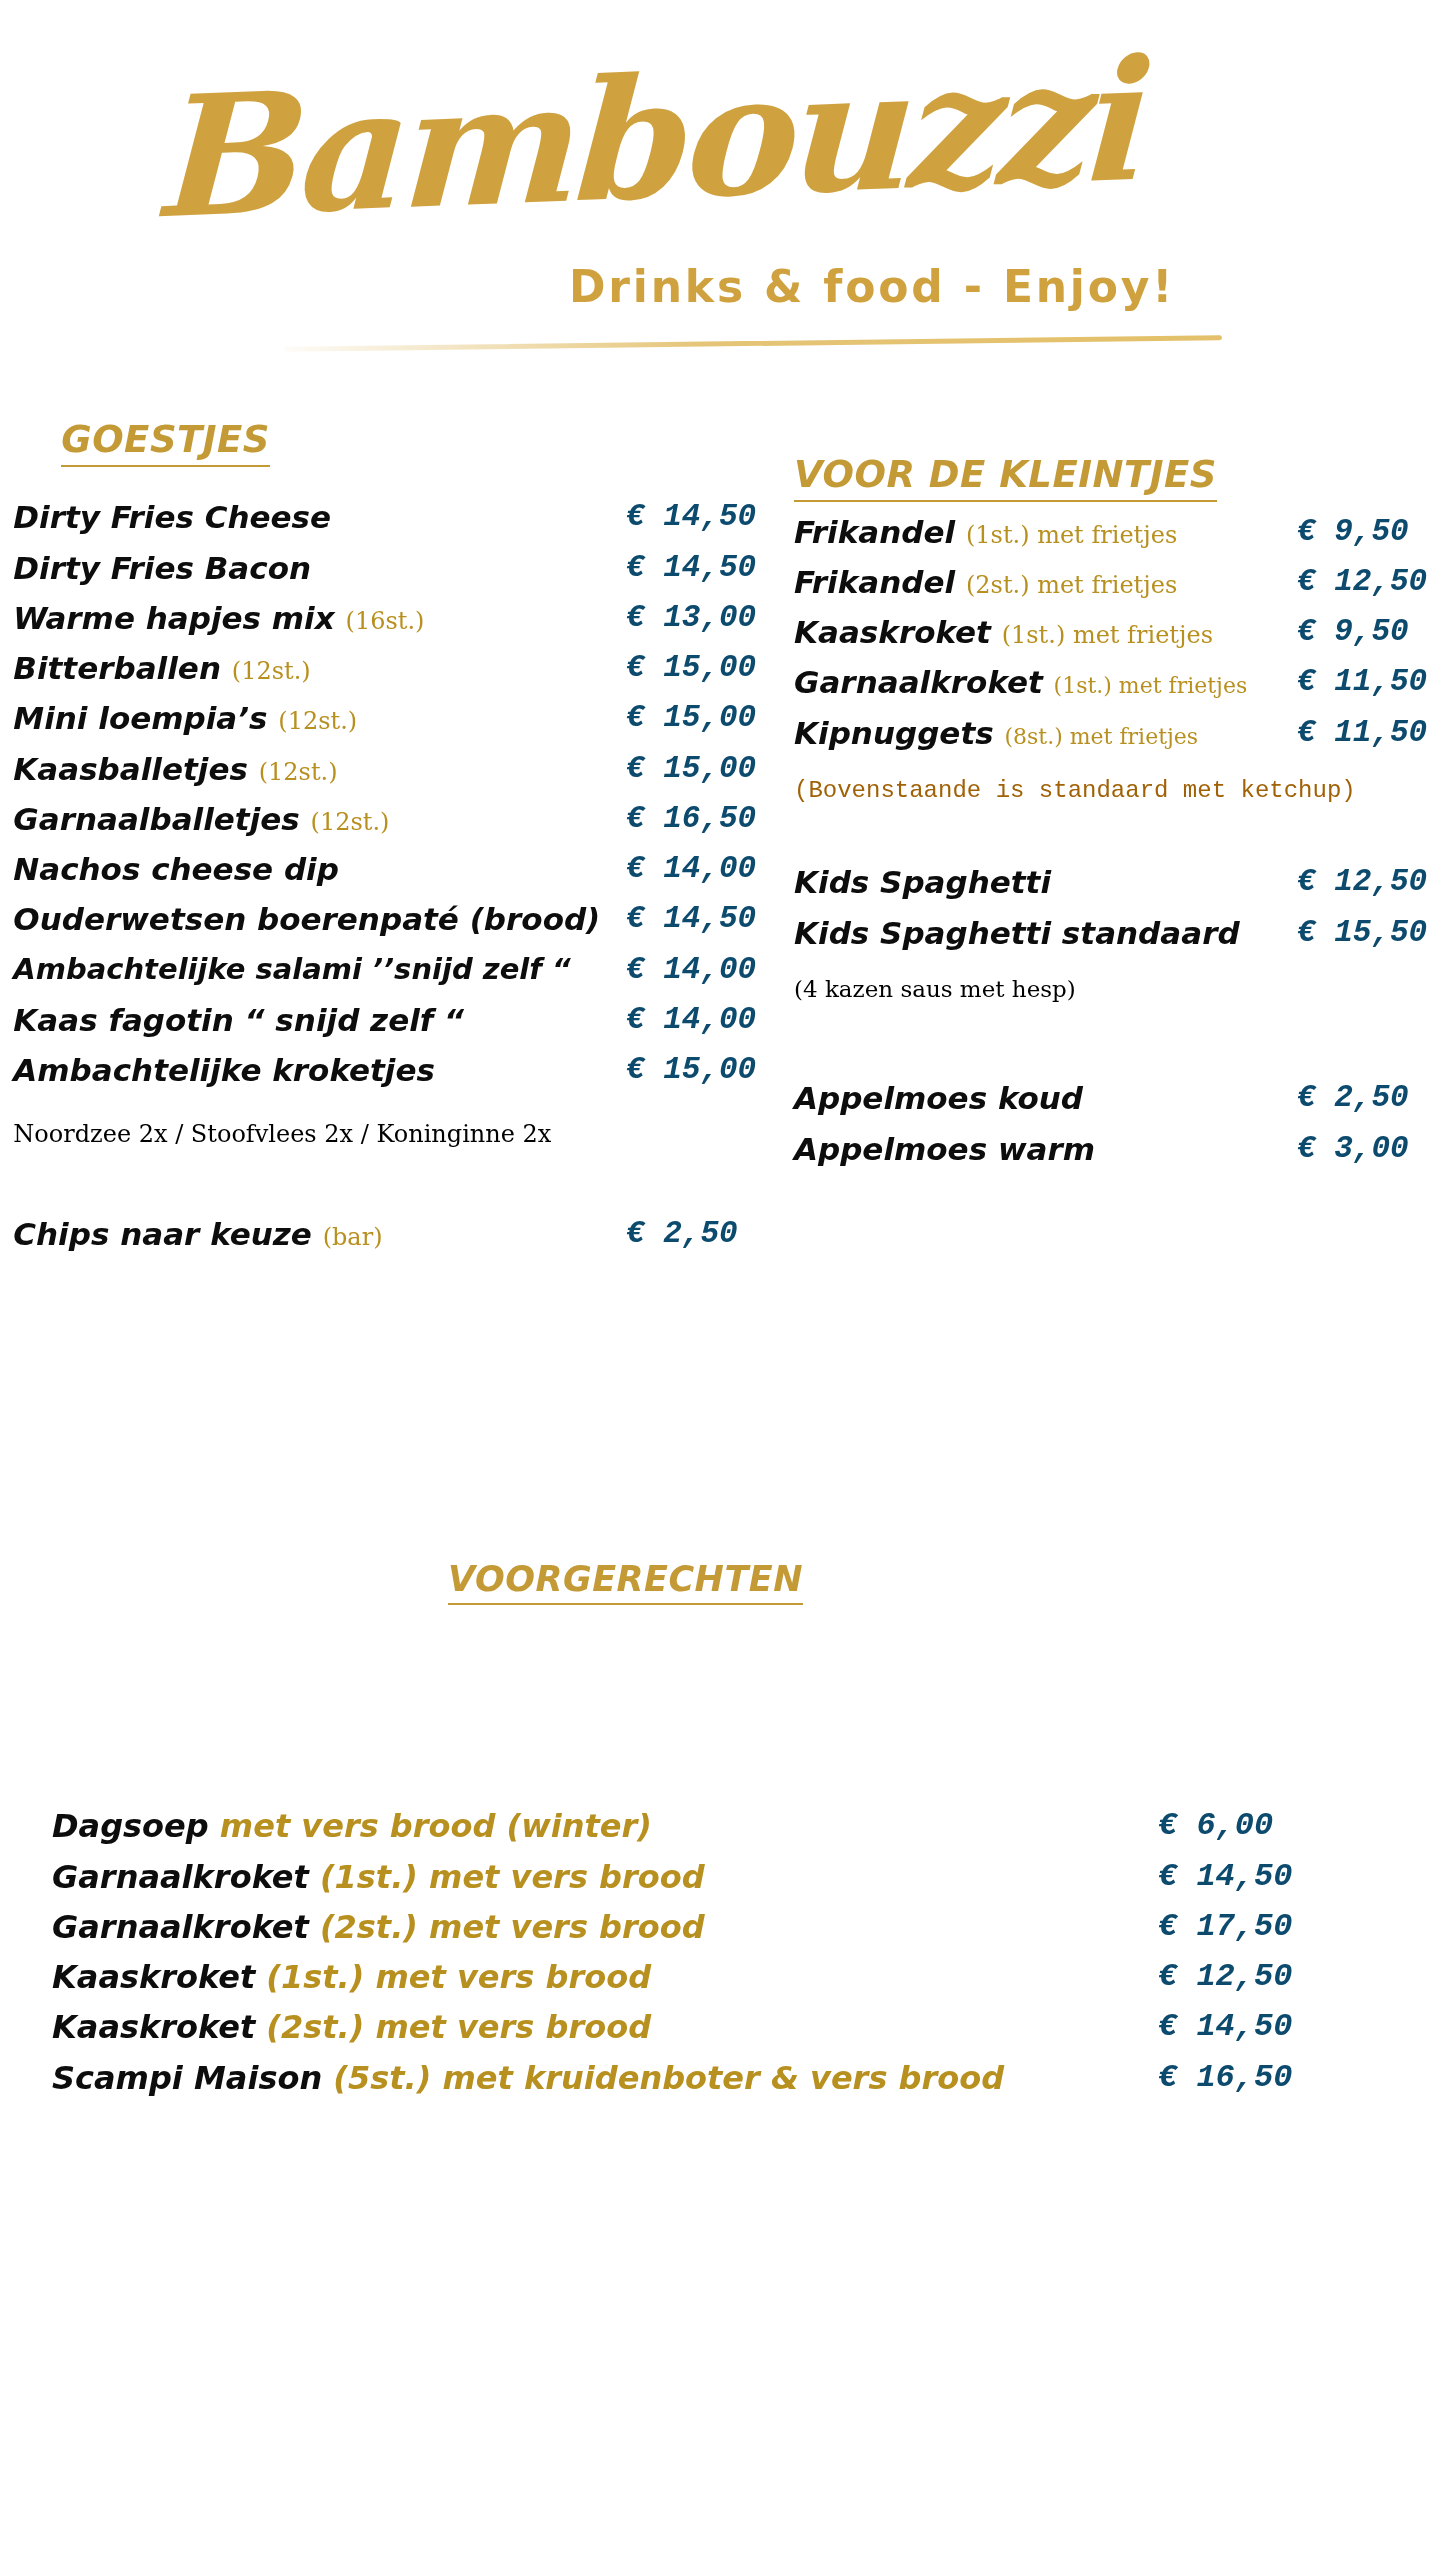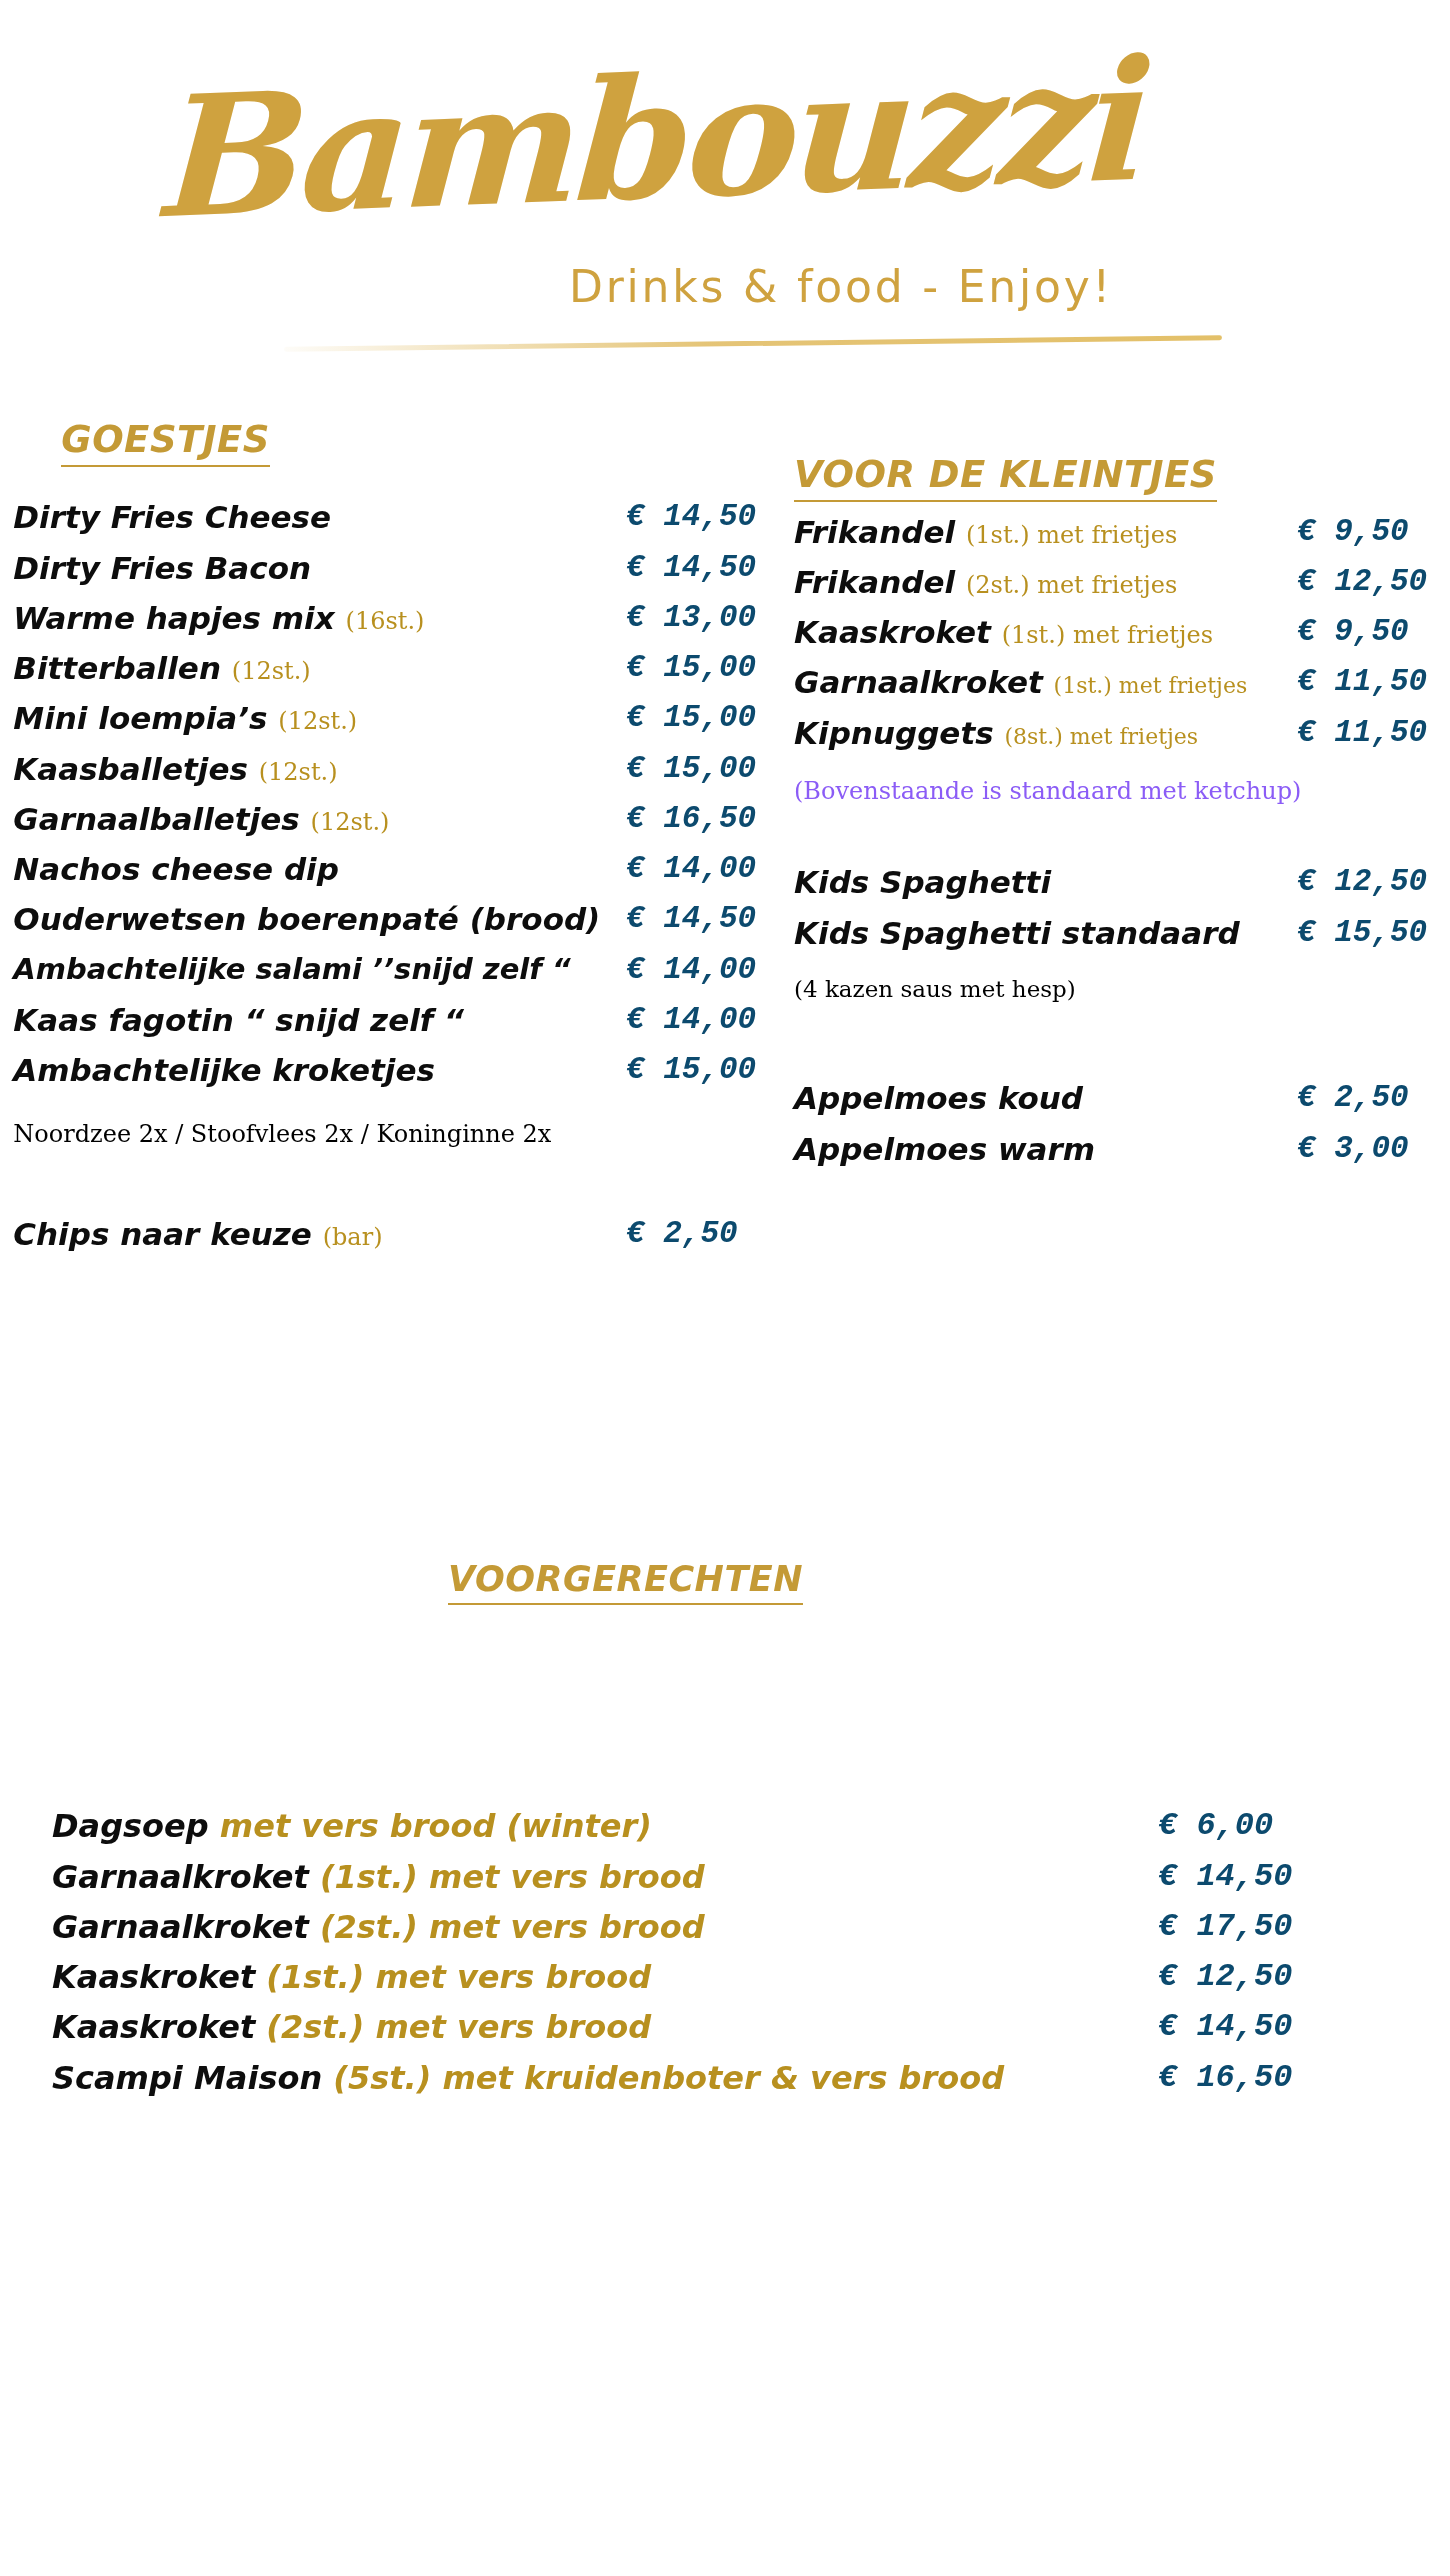--- a/index.html
+++ b/index.html
@@ -35,21 +35,21 @@
     letter-spacing: -5.7px;
     transform: skewX(-6deg) rotate(-2.2deg);
     transform-origin: left bottom;
     white-space: nowrap;
   }
   .logo-tagline {
     position: absolute;
     left: 569px;
     top: 261px;
     font-family: "DejaVu Sans", sans-serif;
-    font-weight: 400;
+    font-weight: 700;
     font-size: 44px;
     letter-spacing: 2.8px;
     color: #cfa23f;
     white-space: nowrap;
   }
   .logo-divider {
     position: absolute;
     left: 284px;
     top: 341px;
     width: 938px;
@@ -198,21 +198,21 @@
 
   <div class="item" style="top:614px;"><span class="name">Kaaskroket</span> <span class="note-serif">(1st.) met frietjes</span></div>
   <div class="price" style="top:614px;">€ 9,50</div>
 
   <div class="item" style="top:664px;"><span class="name">Garnaalkroket</span> <span class="note-serif" style="font-size:22px;">(1st.) met frietjes</span></div>
   <div class="price" style="top:664px;">€ 11,50</div>
 
   <div class="item" style="top:715px;"><span class="name">Kipnuggets</span> <span class="note-serif" style="font-size:22px;">(8st.) met frietjes</span></div>
   <div class="price" style="top:715px;">€ 11,50</div>
 
-  <div class="footnote" style="left:794px; top:777px; font-size:24px; color:#8b5cf6;">(Bovenstaande is standaard met ketchup)</div>
+  <div class="footnote" style="left:794px; top:777px; font-size:24px; color:#a16207;font-family:Liberation Mono, monospace;">(Bovenstaande is standaard met ketchup)</div>
 
   <div class="item" style="top:864px;"><span class="name">Kids Spaghetti</span></div>
   <div class="price" style="top:864px;">€ 12,50</div>
 
   <div class="item" style="top:915px;"><span class="name">Kids Spaghetti standaard</span></div>
   <div class="price" style="top:915px;">€ 15,50</div>
 
   <div class="footnote" style="left:794px; top:976px; font-size:23px;">(4 kazen saus met hesp)</div>
 
   <div class="item" style="top:1080px;"><span class="name">Appelmoes koud</span></div>

